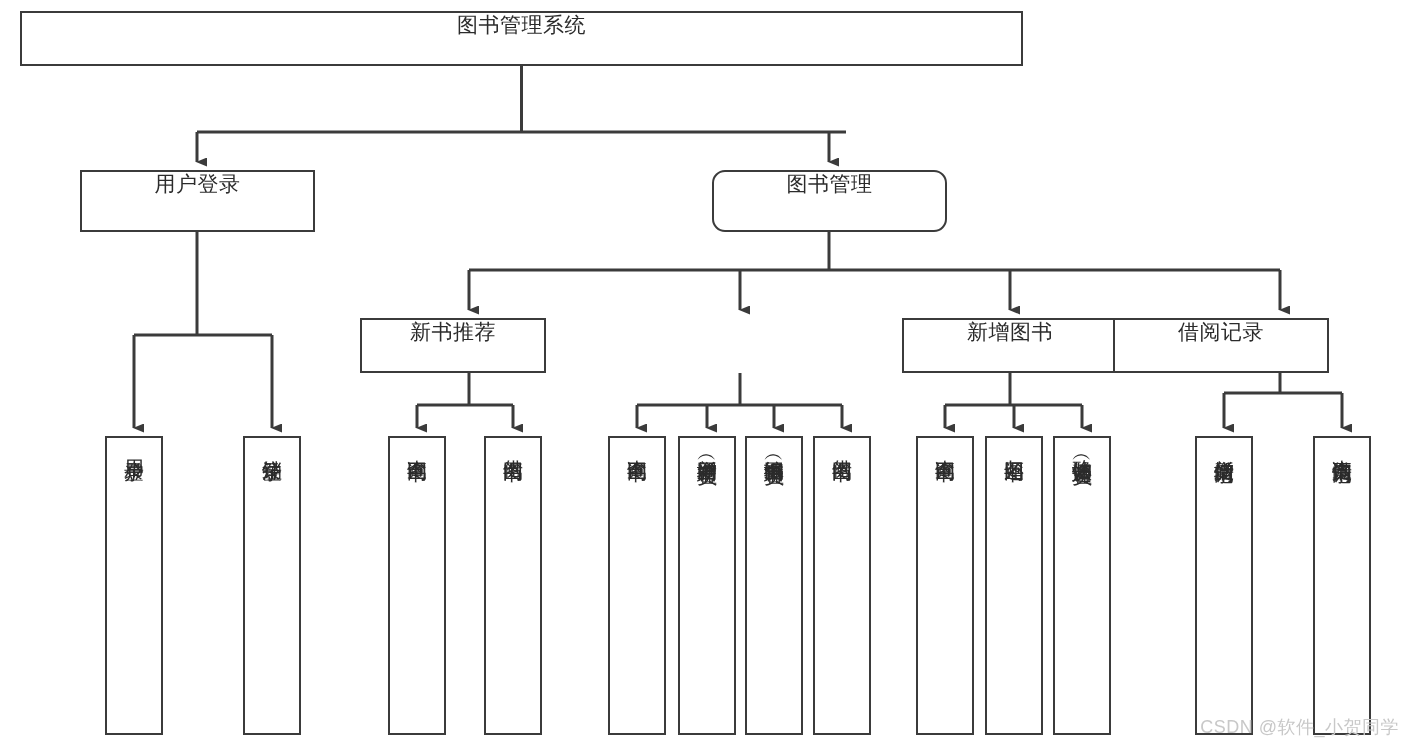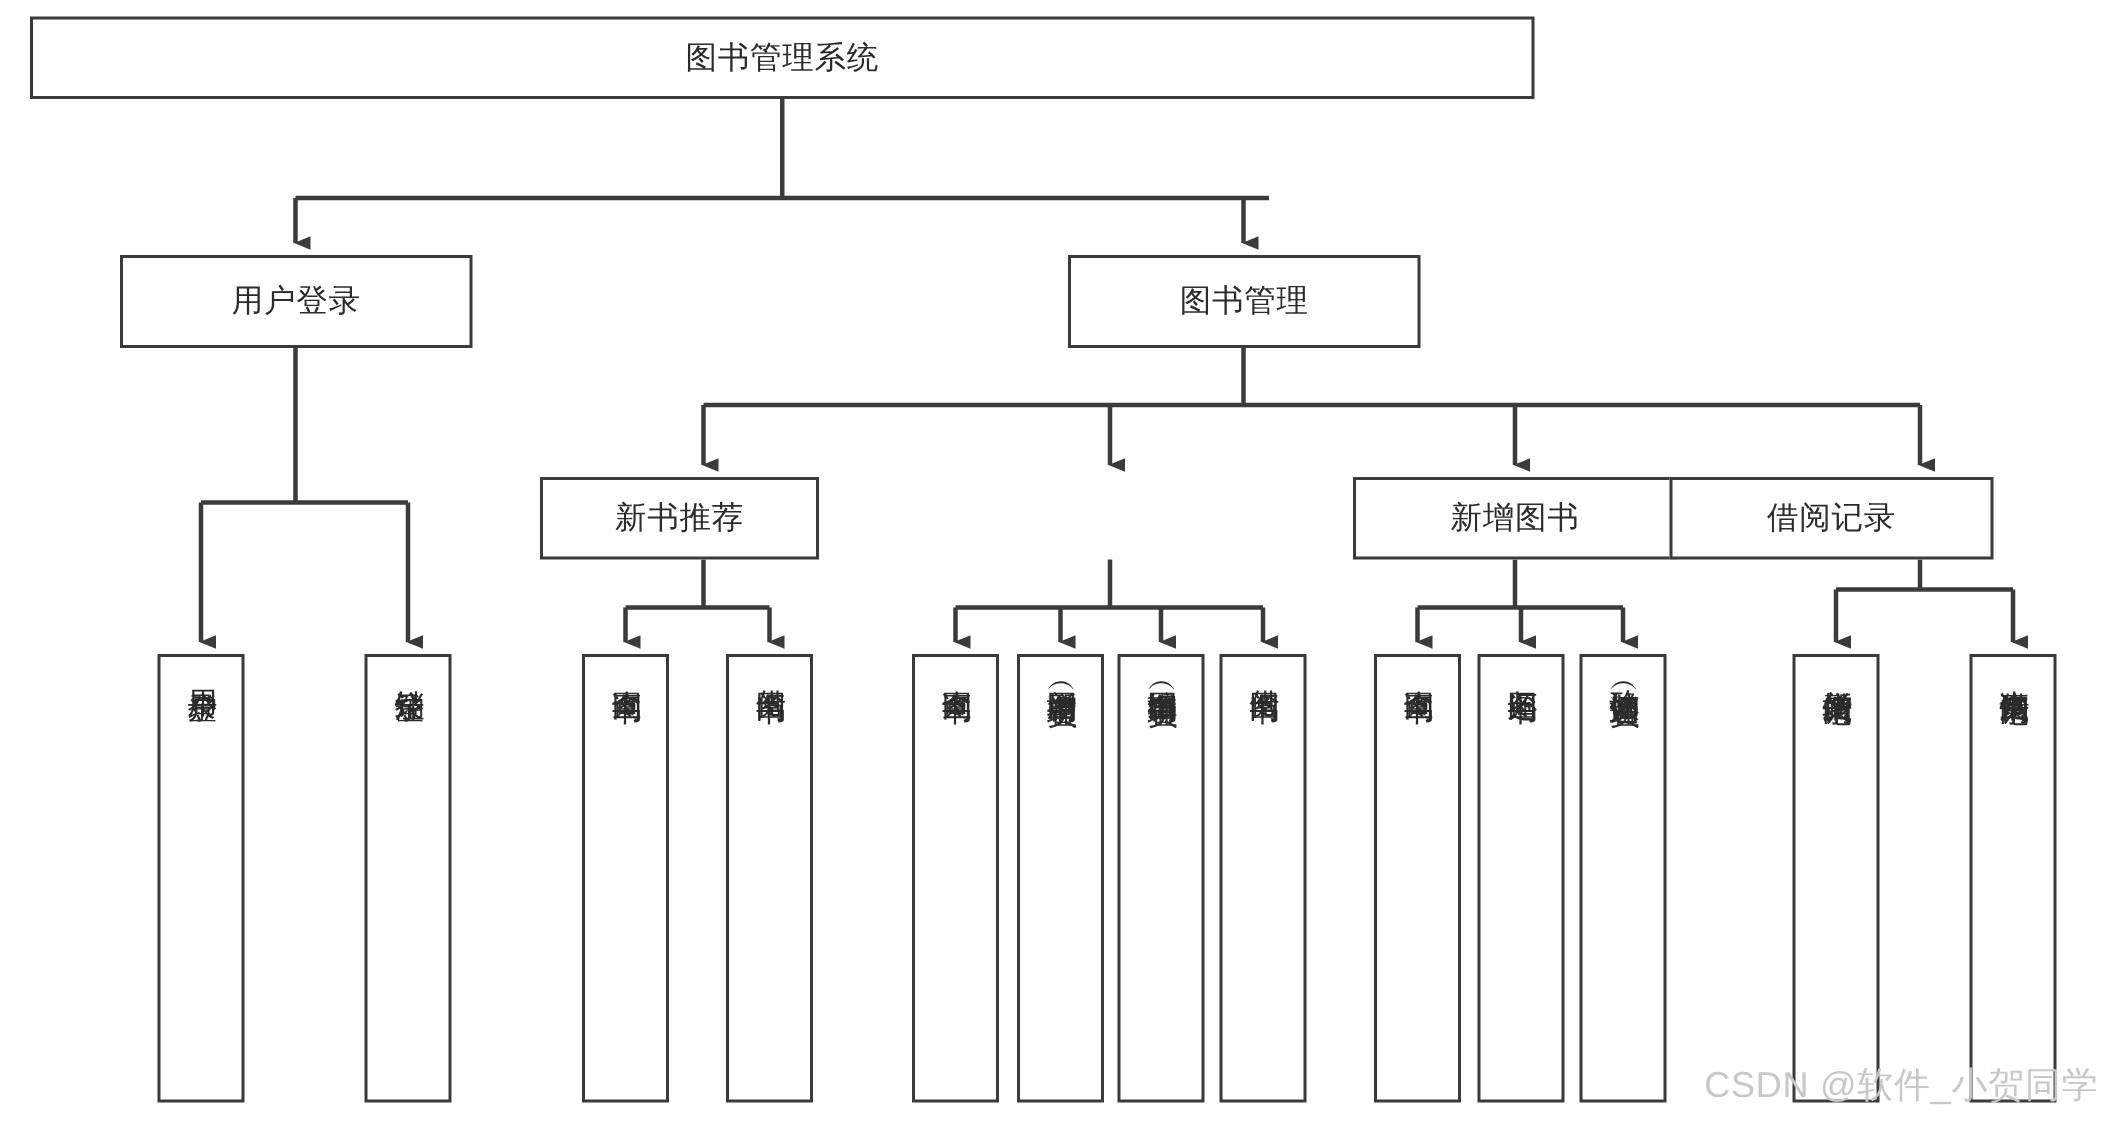--- a/index.html
+++ b/index.html
@@ -25,21 +25,20 @@
     width: 1405px;
     height: 747px;
     pointer-events: none;
   }
   .node {
     position: absolute;
     box-sizing: border-box;
     background: #ffffff;
     border: 2px solid #3b3b3b;
     display: flex;
-    align-items: center;
     justify-content: center;
     z-index: 2;
   }
   .node-label {
     color: #2b2b2b;
     font-size: 21px;
     line-height: 1.14;
     letter-spacing: 0.5px;
     white-space: nowrap;
     text-align: center;
@@ -58,21 +57,21 @@
     font-size: 20px;
     line-height: 1.45;
     letter-spacing: 1px;
     white-space: nowrap;
   }
   .watermark {
     position: absolute;
     right: 6px;
     bottom: 8px;
     color: #c8c8c8;
-    font-size: 24px;
+    font-size: 18px;
     letter-spacing: 0.5px;
     white-space: nowrap;
     z-index: 5;
     font-family: "Liberation Sans", "DejaVu Sans", sans-serif;
   }
 </style>
 </head>
 <body>
 
 <div id="diagram-root">
@@ -127,21 +126,21 @@
     </g>
   </svg>
 
   <div class="node horizontal" style="left:20px; top:11px; width:1003px; height:55px;">
     <span class="node-label">图书管理系统</span>
   </div>
 
   <div class="node horizontal" style="left:80px; top:170px; width:235px; height:62px;">
     <span class="node-label">用户登录</span>
   </div>
-  <div class="node horizontal" style="left:712px; top:170px; width:235px; height:62px;">
+  <div class="node horizontal" style="left:712px; top:170px; width:235px; height:62px;border-radius:13px;">
     <span class="node-label">图书管理</span>
   </div>
 
   <div class="node horizontal" style="left:360px; top:318px; width:186px; height:55px;">
     <span class="node-label">新书推荐</span>
   </div>
   <div class="node horizontal" style="left:902px; top:318px; width:216px; height:55px;">
     <span class="node-label">新增图书</span>
   </div>
   <div class="node horizontal" style="left:1113px; top:318px; width:216px; height:55px;">

